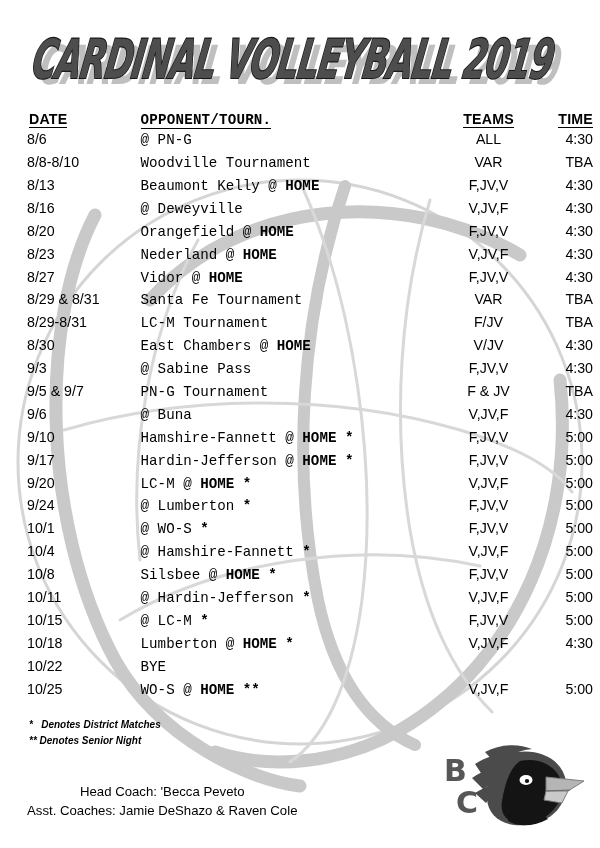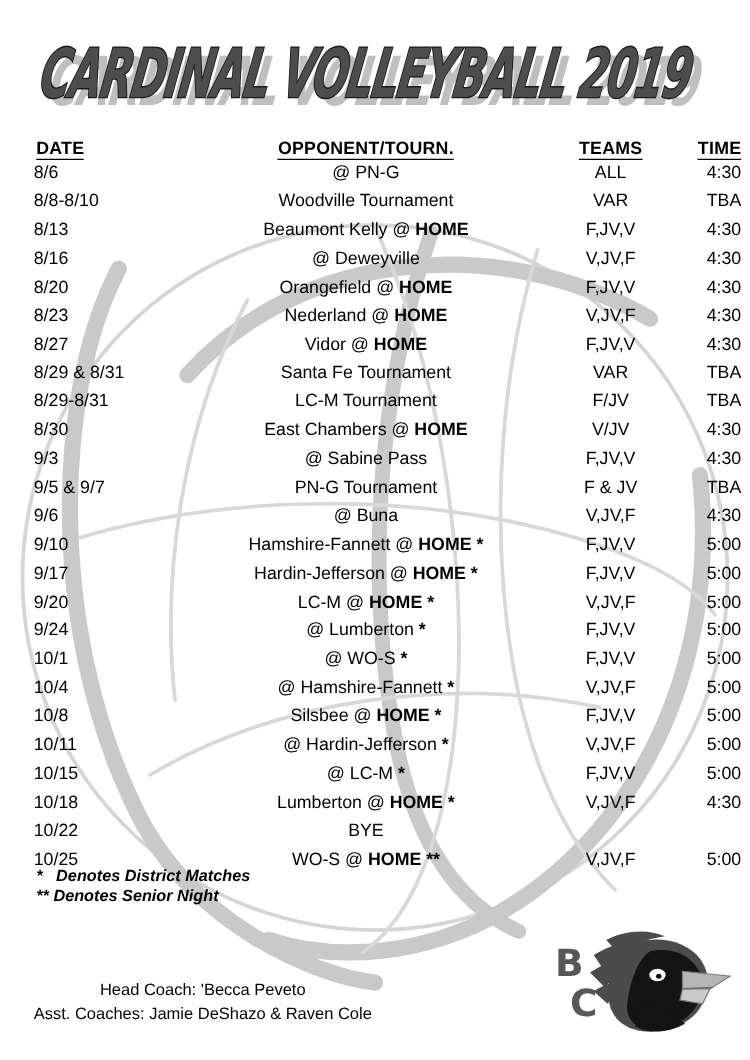--- a/index.html
+++ b/index.html
@@ -69,37 +69,37 @@
   }
   table.sched thead th .hdr {
     display: inline-block;
     border-bottom: 1.6px solid #000;
     padding-bottom: 1px;
   }
   table.sched tbody tr { height: 22.9px; }
   table.sched tbody td { height: 22.9px; }
 
   .col-date   { width: 112px; text-align: left; padding-left: 2px; }
-  .col-opp    { width: 300px; text-align: center; }
+  .col-opp    { width: 300px; text-align: left; font-family: Liberation Mono, monospace; }
   .col-teams  { width: 86px;  text-align: center; }
   .col-time   { width: 60px;  text-align: right; padding-right: 2px; }
 
   .hdr-date   { margin-left: 2px; }
   .hdr-teams  { }
   .hdr-time   { }
 
   .opp-text b { font-weight: bold; }
 
   
   #notes {
     position: absolute;
     left: 29px;
-    top: 693px;
-    z-index: 2;
-    font-size: 13px;
+    top: 717px;
+    z-index: 2;
+    font-size: 10px;
     line-height: 15.5px;
   }
   #notes .note {
     font-style: italic;
     font-weight: bold;
     white-space: pre;
   }
   #coaches {
     position: absolute;
     left: 27px;

